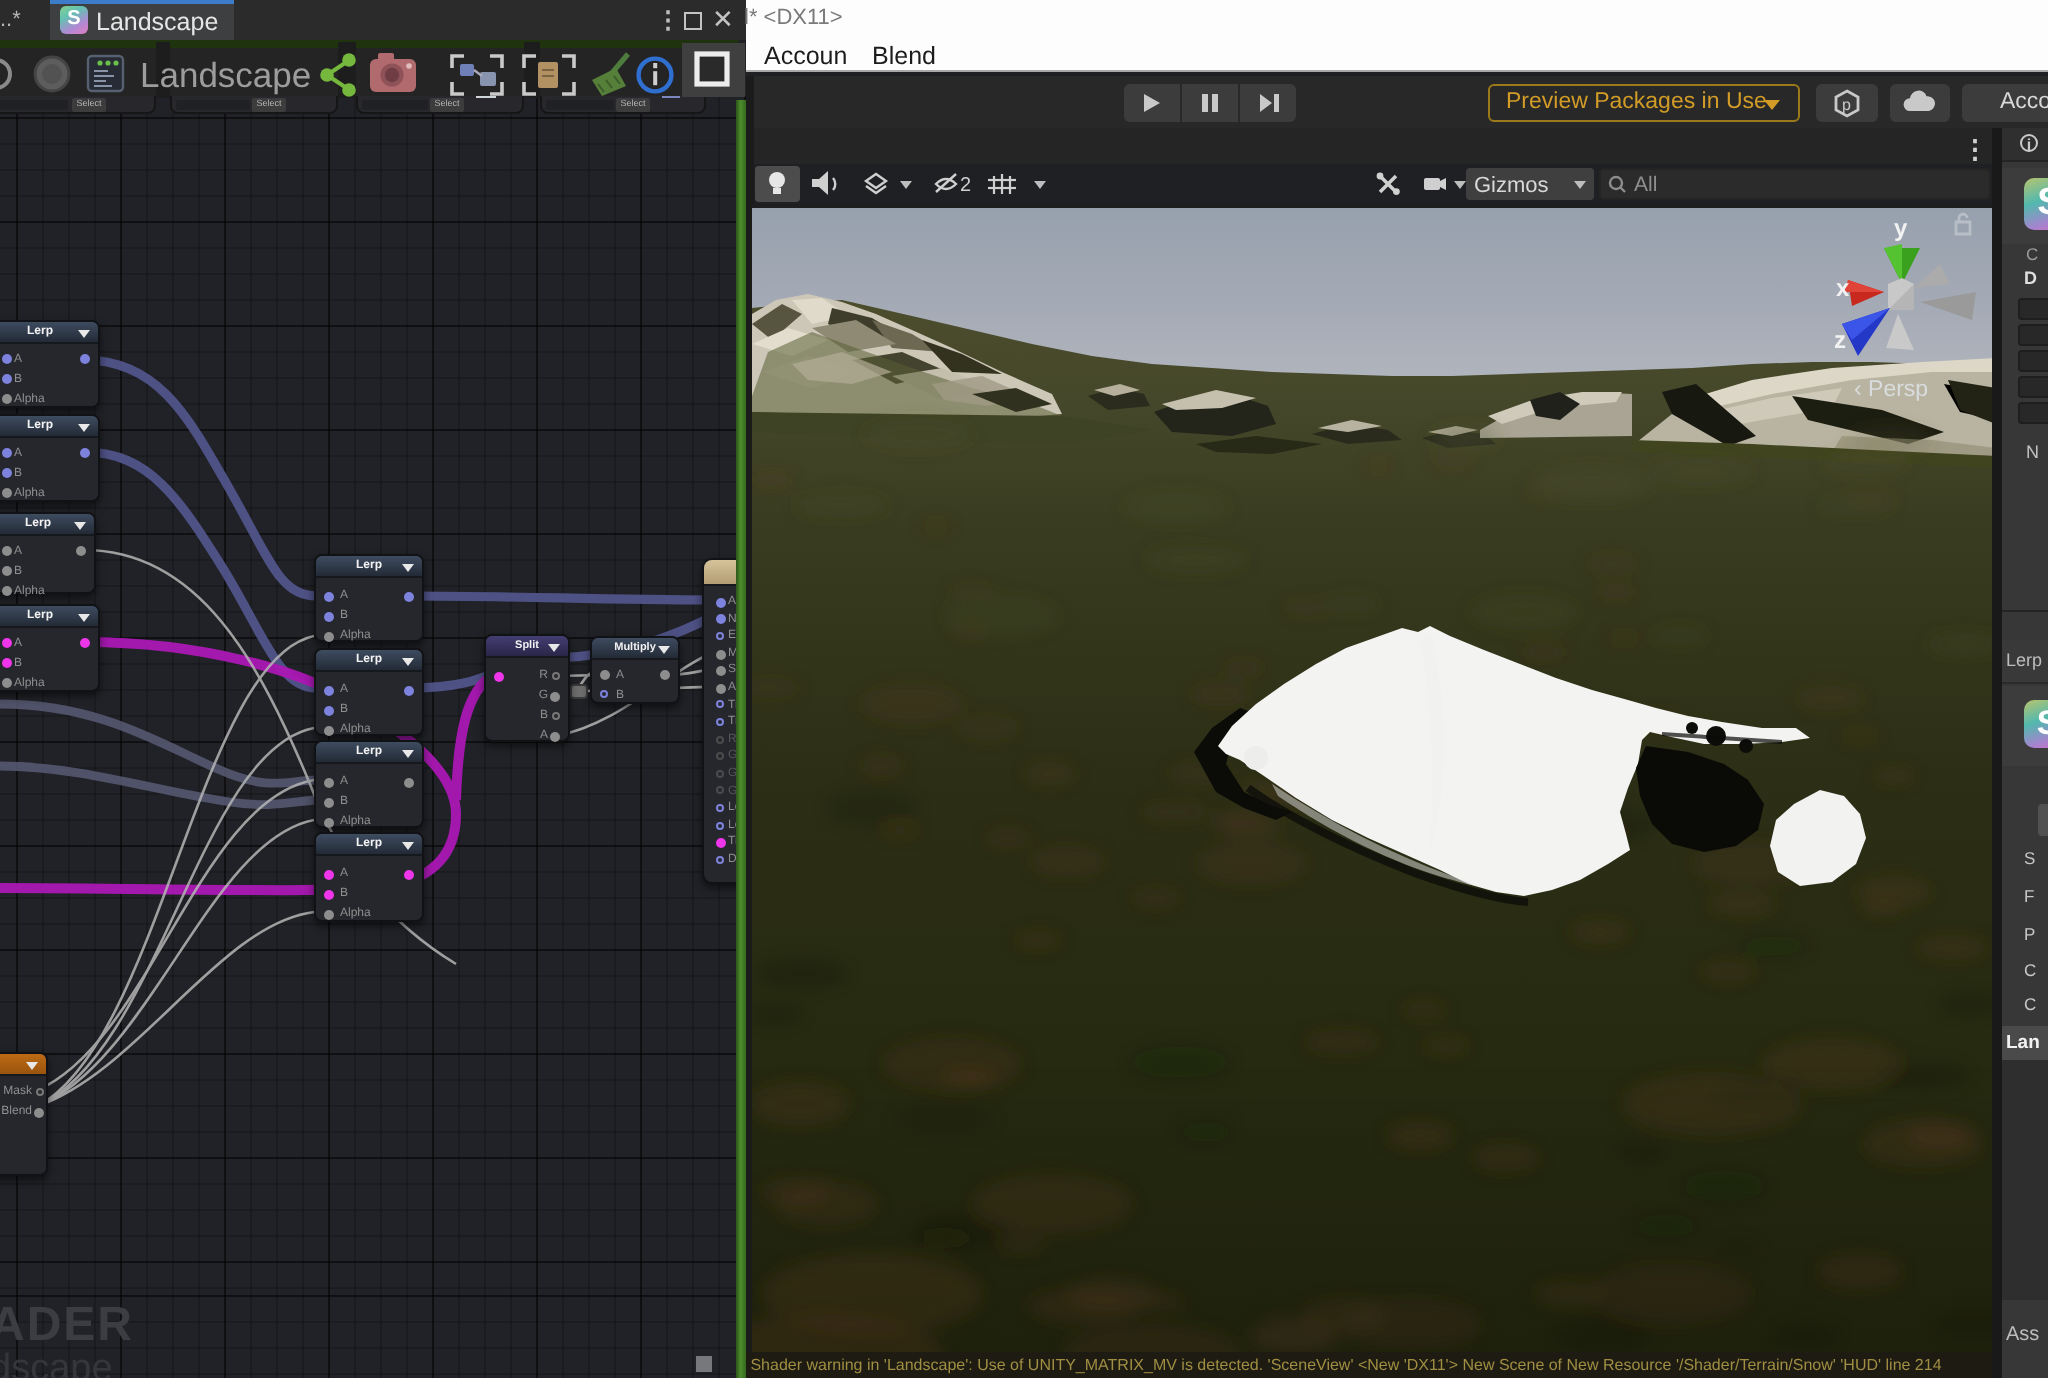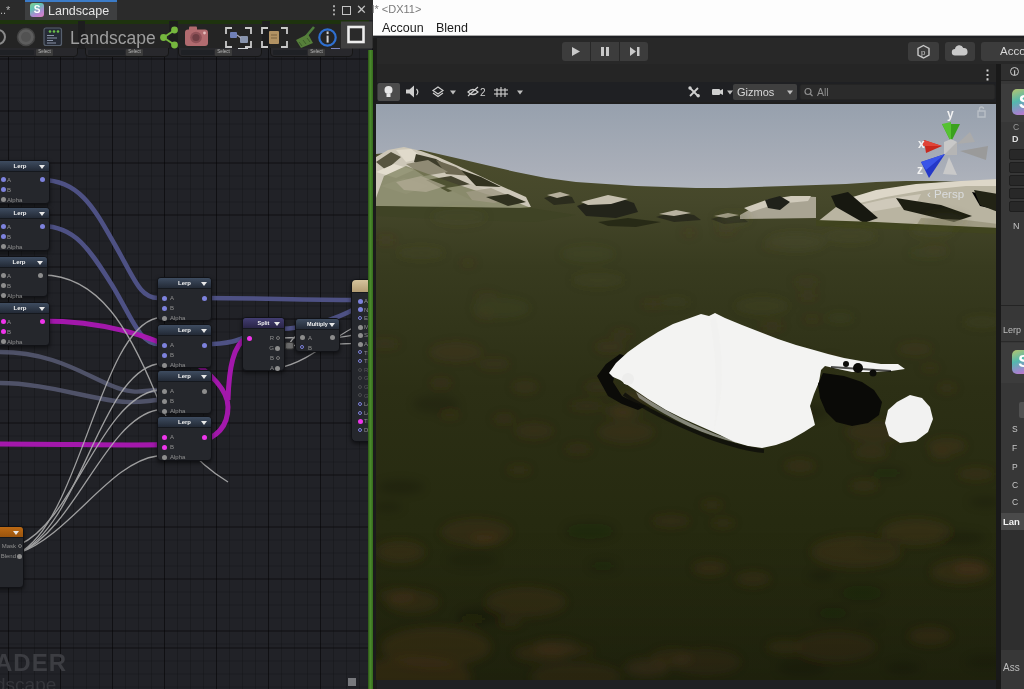--- a/index.html
+++ b/index.html
@@ -446,20 +446,21 @@
   <div class="pbtn" style="left:590.5px;"></div>
   <div class="pbtn" style="left:619.5px;border-radius:0 3px 3px 0;"></div>
   <svg class="abs" style="left:561px;top:42px;" width="88" height="19" viewBox="0 0 88 19">
     <path d="M11 5 L19 9.5 L11 14 Z" fill="#c9c9c9"></path>
     <rect x="40" y="5" width="3" height="9" fill="#c9c9c9"></rect>
       <rect x="45" y="5" width="3" height="9" fill="#c9c9c9"></rect>
     <path d="M69 5 L75 9.5 L69 14 Z" fill="#c9c9c9"></path>
       <rect x="76" y="5" width="2.5" height="9" fill="#c9c9c9"></rect>
   </svg>
 
+  <div id="ppk">Preview Packages in Use<span style="position:absolute;right:9px;top:7px;width:0;height:0;border-left:4px solid transparent;border-right:4px solid transparent;border-top:5px solid #d29c27;"></span></div>
   <div class="tbtn" style="left:908px;width:31px;"></div>
   <div class="tbtn" style="left:945px;width:30px;"></div>
   <div class="tbtn" style="left:981px;width:53px;border-radius:3px 0 0 3px;color:#d8d8d8;font-size:11.5px;line-height:18px;padding-left:19px;">Accoun</div>
   <svg class="abs" style="left:908px;top:42px" width="70" height="19" viewBox="0 0 70 19">
     <path d="M15.5 3.5 L21 6.5 V13 L15.5 16 L10 13 V6.5 Z" fill="none" stroke="#c9c9c9" stroke-width="1.4"></path>
     <text x="13" y="13" font-size="8" fill="#c9c9c9">p</text>
     <path d="M46 13.5 a3.2 3.2 0 0 1 0-6.4 a4.3 4.3 0 0 1 8.3-1 a3.6 3.6 0 0 1 1 7.4 Z" fill="#c9c9c9" transform="translate(1,0)"></path>
   </svg>
 
   <svg class="abs" style="left:376px;top:82px;" width="622" height="20" viewBox="0 0 622 20">
@@ -728,20 +729,21 @@
       <polygon points="566,44 548,38 546,44" fill="#e04438"></polygon>
       <polygon points="569,52 545,60 553,76" fill="#2438c8"></polygon>
       <polygon points="569,52 545,60 550,68" fill="#3a55e8"></polygon>
       <text x="571" y="16" font-size="12" font-weight="bold" fill="#f2f2f2">y</text>
       <text x="542" y="46" font-size="12" font-weight="bold" fill="#f2f2f2">x</text>
       <text x="541" y="72" font-size="12" font-weight="bold" fill="#f2f2f2">z</text>
       <text x="551" y="96" font-size="11.5" fill="#dde0e3" opacity="0.9">‹ Persp</text>
     </g>
   </svg>
 
+  <div id="ustatus">&nbsp;Shader warning in 'Landscape': Use of UNITY_MATRIX_MV is detected. 'SceneView' &lt;New 'DX11'&gt; New Scene of New Resource '/Shader/Terrain/Snow' 'HUD' line 214</div>
   <div id="insp">
     <div class="abs" style="left:0;top:0;width:26px;height:17px;background:#2f2f2f;border-bottom:1px solid #242424;">
       <span class="abs" style="left:9px;top:3px;width:9px;height:9px;border-radius:50%;border:1.5px solid #cacaca;color:#cacaca;font-size:8px;font-weight:bold;text-align:center;line-height:9px;">i</span>
 
     </div>
 
     <div class="abs" style="left:0;top:20px;width:26px;height:38px;background:#3c3c3c;">
       <div class="abs" style="left:11px;top:5px;width:26px;height:26px;border-radius:5px;background:linear-gradient(160deg,#b8c56e 0%,#52b8ae 40%,#a583cf 75%,#e06bbd 100%);color:#fff;font-weight:bold;font-size:19px;text-align:center;line-height:26px;">S</div>
     </div>
     <div class="abs" style="left:12px;top:58px;color:#9a9a9a;font-size:8.5px;">C</div>

